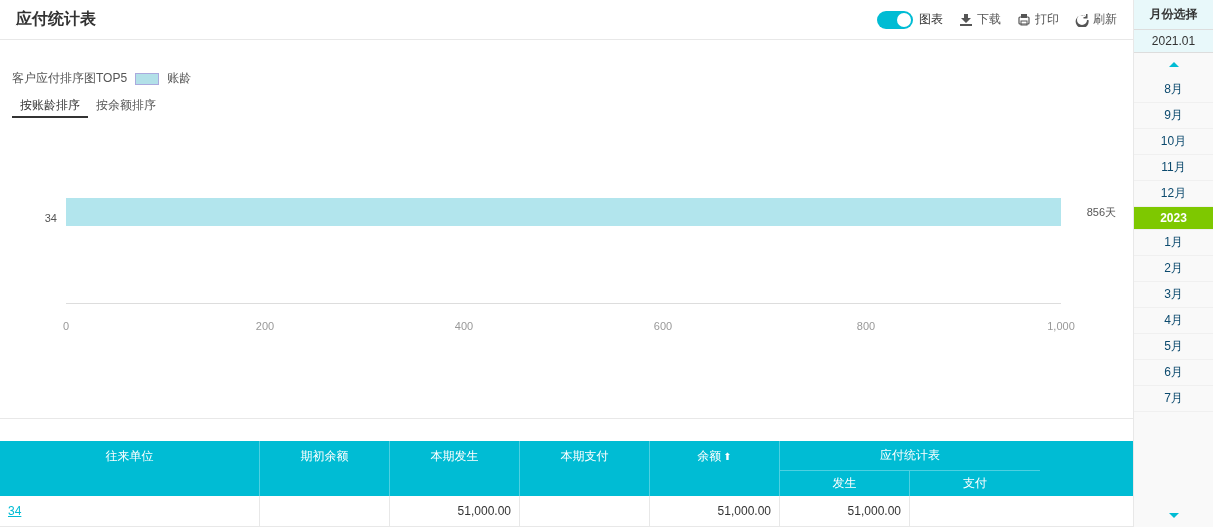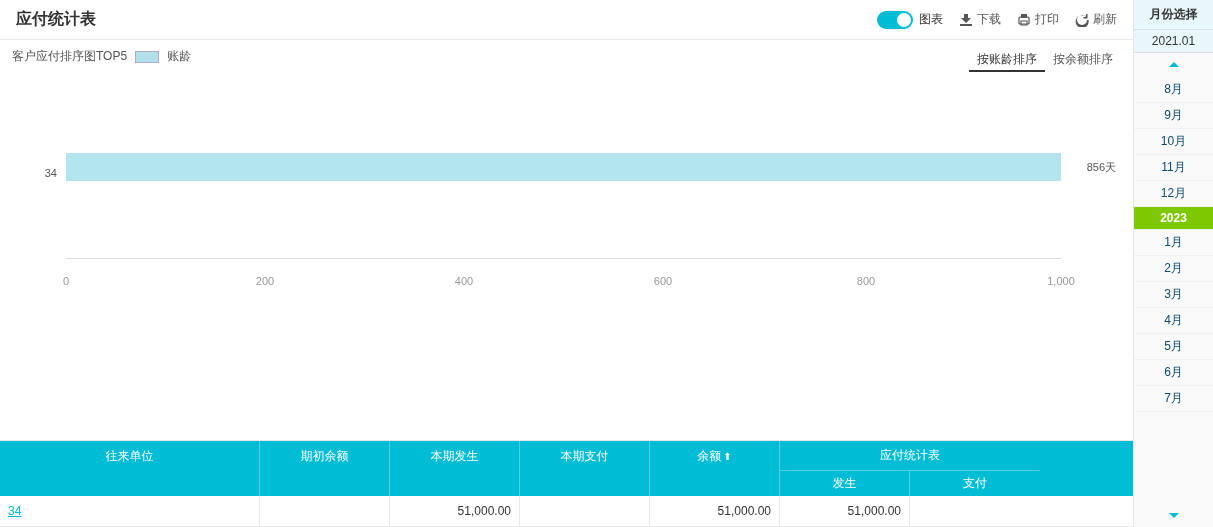--- a/index.html
+++ b/index.html
@@ -1,21 +1,21 @@
 <!DOCTYPE html>
 <html><head>
   <meta charset="utf-8">
   <style>
     * { box-sizing: border-box; margin: 0; padding: 0; }
     body { font-family: 'Microsoft YaHei', Arial, sans-serif; font-size: 12px; background: #f5f5f5; color: #333; }
 
     .app-container { width: 1213px; height: 527px; display: flex; background: #fff; overflow: hidden; }
 
     
-    .main-content { flex: 1; display: flex; flex-direction: column; overflow: hidden; }
+    .main-content { flex: 1; display: flex; flex-direction: column; overflow: hidden; gap: 22px; }
 
     
     .header { display: flex; align-items: center; justify-content: space-between; padding: 8px 16px; background: #fff; border-bottom: 1px solid #e8e8e8; height: 40px; }
     .header-title { font-size: 16px; font-weight: bold; color: #333; }
     .header-actions { display: flex; align-items: center; gap: 16px; }
     .toggle-container { display: flex; align-items: center; gap: 6px; }
     .toggle-switch { width: 36px; height: 18px; background: #00bcd4; border-radius: 9px; position: relative; cursor: pointer; }
     .toggle-switch::after { content: ''; position: absolute; width: 14px; height: 14px; background: #fff; border-radius: 50%; top: 2px; right: 2px; }
     .action-btn { display: flex; align-items: center; gap: 4px; cursor: pointer; color: #555; font-size: 12px; }
 
@@ -88,21 +88,21 @@
         <div class="action-btn">
           <svg width="14" height="14" viewBox="0 0 14 14">
             <path d="M2 7a5 5 0 0 1 9-3H8.5v1.5h4V1h-1.5v2.2A6.5 6.5 0 1 0 13.5 7H12a5 5 0 0 1-10 0z" fill="currentColor"></path>
           </svg>
           <span>刷新</span>
         </div>
       </div>
     </div>
 
     <div class="chart-area">
-      <div style="display:flex; justify-content:space-between; align-items:center; margin-bottom:6px;">
+      <div style="display:flex; justify-content:space-between; align-items:flex-start; margin-bottom:6px;flex-direction:column;">
         <div class="chart-legend">
           <span>客户应付排序图TOP5</span>
           <div class="legend-color-box"></div>
           <span>账龄</span>
         </div>
         <div style="display:flex; gap:0;">
           <div class="sort-btn active">按账龄排序</div>
           <div class="sort-btn">按余额排序</div>
         </div>
       </div>

